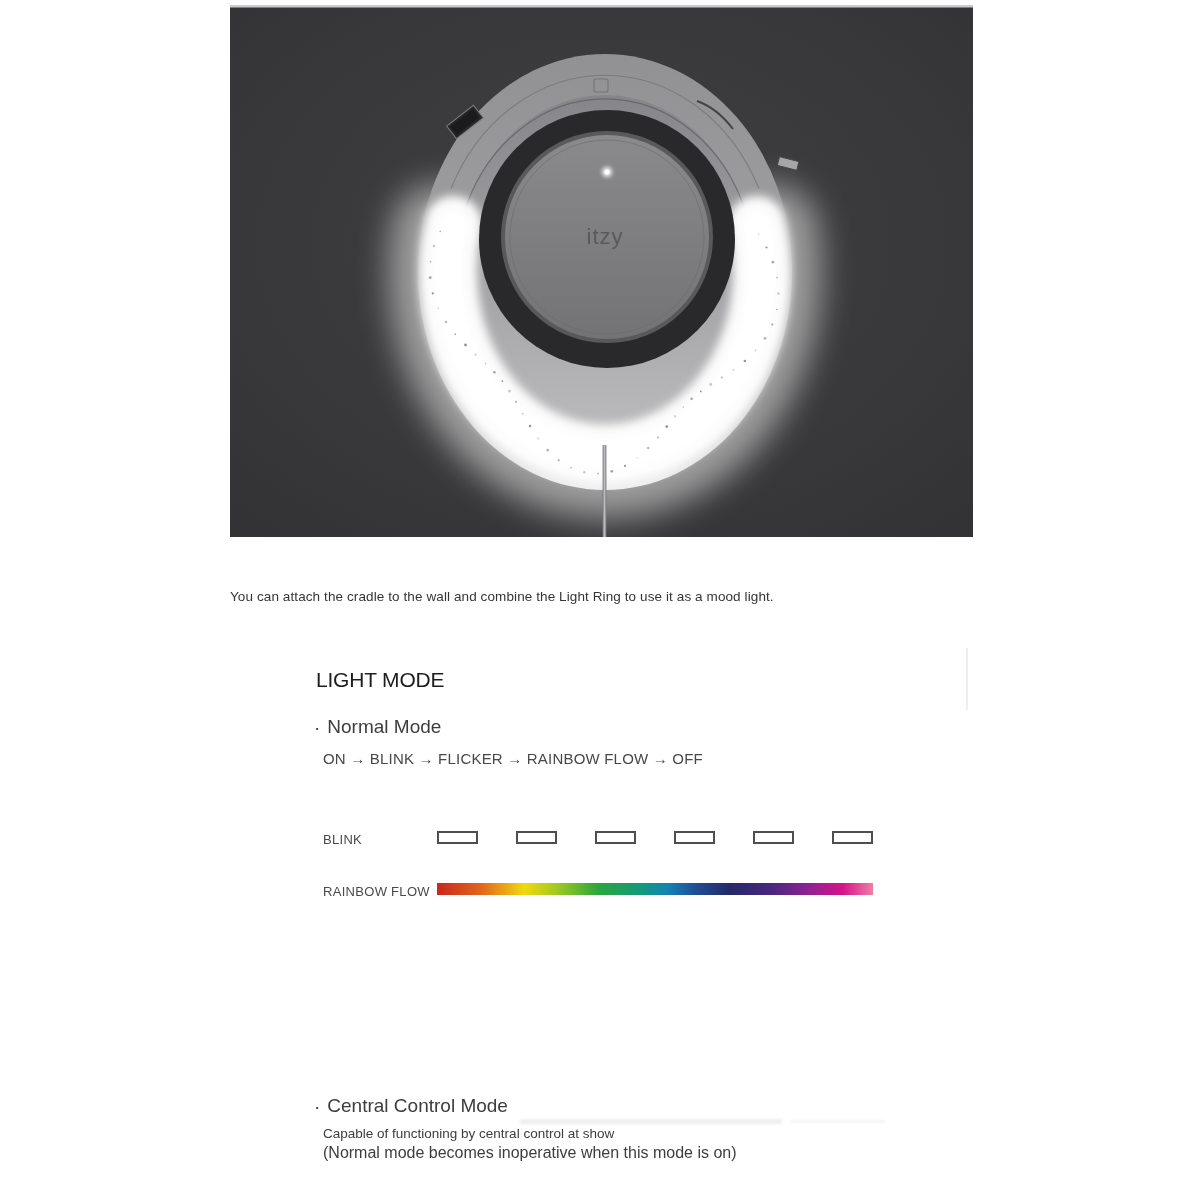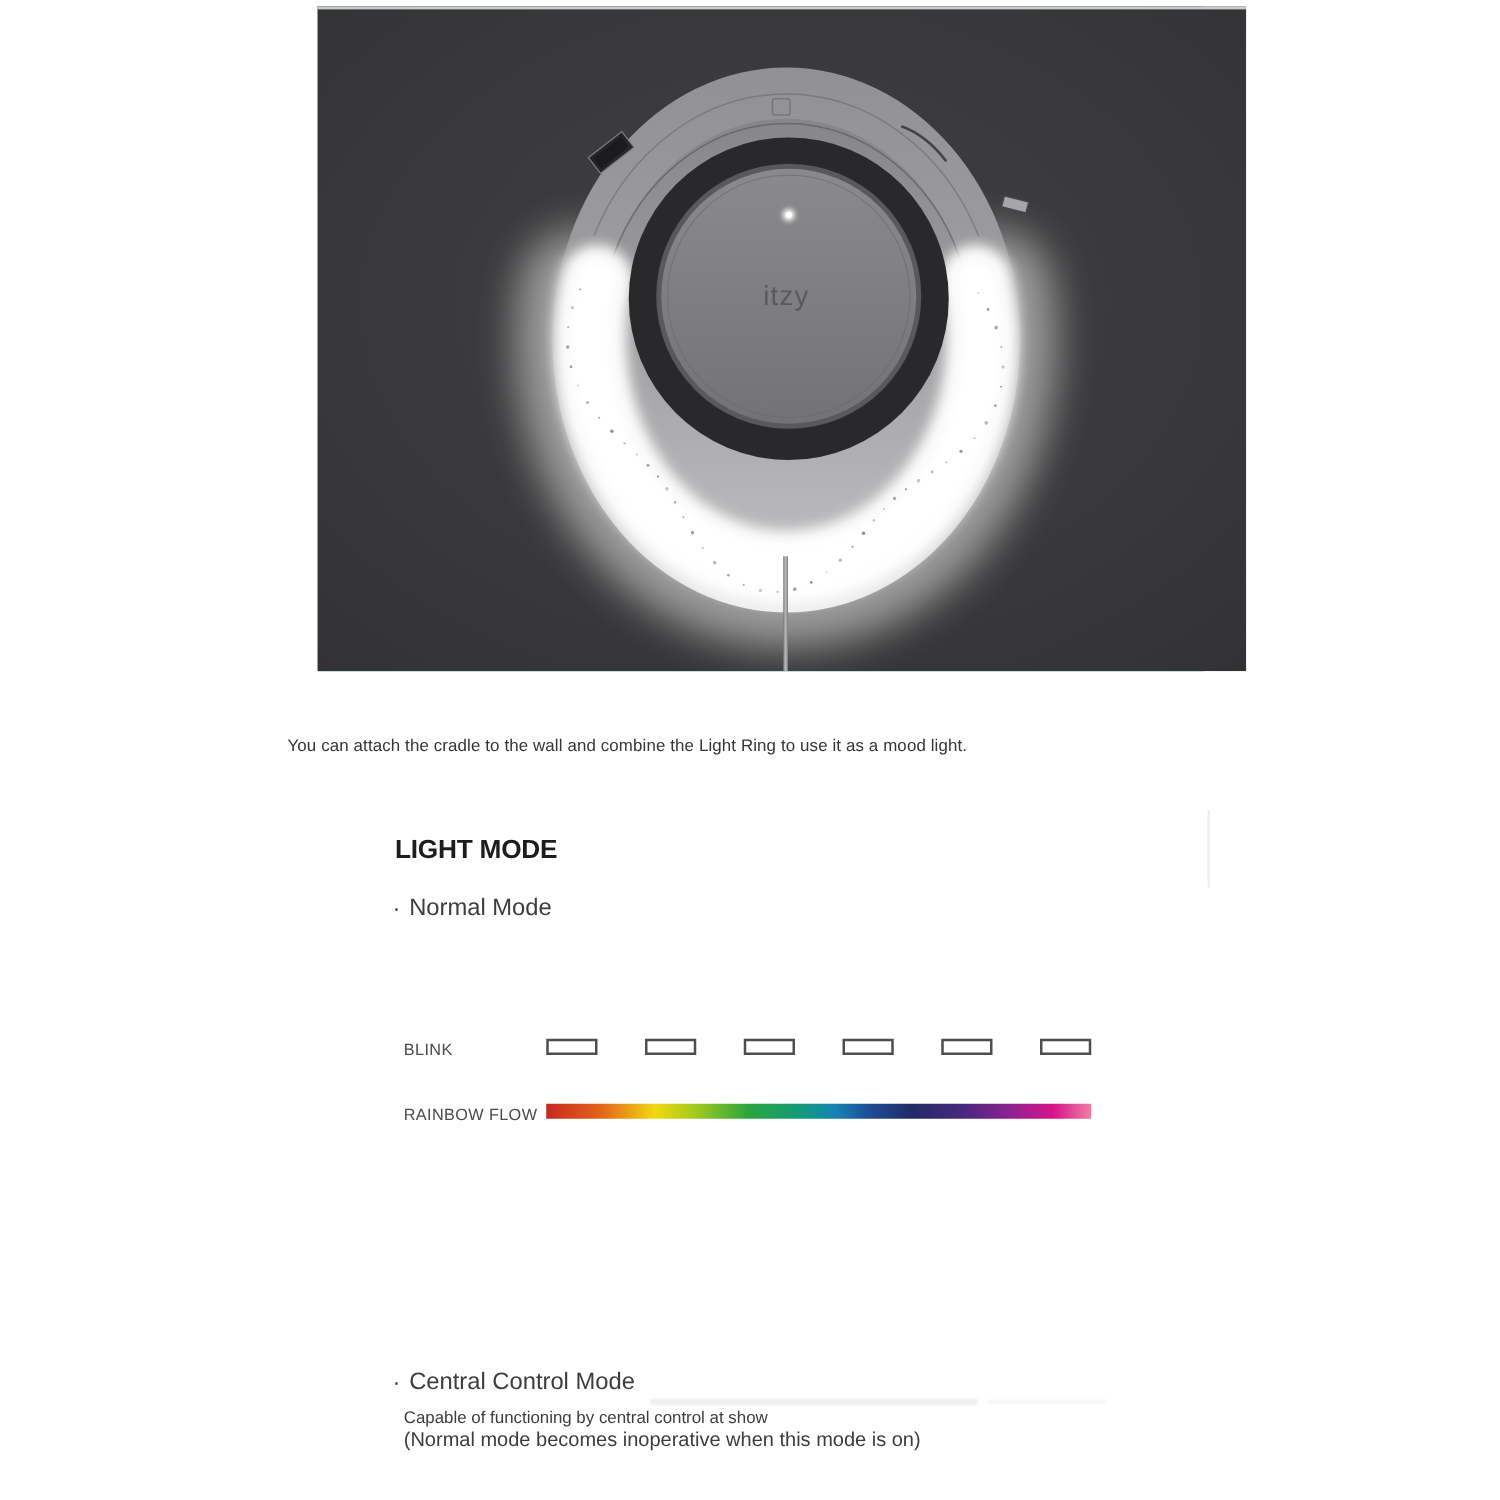--- a/index.html
+++ b/index.html
@@ -1,28 +1,28 @@
 <!DOCTYPE html>
 <html><head>
 <meta charset="utf-8">
 <style>
   html,body{margin:0;padding:0;}
   body{width:1200px;height:1200px;background:#ffffff;font-family:"Liberation Sans",sans-serif;}
   .page{position:relative;width:1200px;height:1200px;background:#fff;overflow:hidden;}
 
   
-  .photo{position:absolute;left:230px;top:5px;width:709px;height:532px;background:#14b8a6;margin-left:24px;}
+  .photo{position:absolute;left:230px;top:5px;width:709px;height:532px;background:#b91c1c;}
   .photo svg{display:block;}
 
   
   .caption{position:absolute;left:230px;top:589px;width:743px;
            font-size:13.5px;color:#353537;letter-spacing:.1px;}
 
   
-  .lm-title{position:absolute;left:316px;top:668px;font-size:21px;font-weight:700;
+  .lm-title{position:absolute;left:316px;top:668px;font-size:21px;font-weight:400;
             color:#1d1d1f;letter-spacing:-.2px;}
   .mode-head{position:absolute;display:flex;align-items:center;gap:7px;color:#3d3d3f;}
   .normal-head{left:314px;top:716px;font-size:19px;}
   .central-head{left:314px;top:1095px;font-size:19px;}
   .bullet{font-size:19px;line-height:1;color:#3d3d3f;}
   .sequence{position:absolute;left:323px;top:750px;font-size:15px;color:#48484b;letter-spacing:.2px;}
 
   
   .mode-rows{position:absolute;left:323px;top:826px;width:550px;}
   .mode-row{position:relative;height:52px;}
@@ -181,20 +181,21 @@
 
   <div class="caption">You can attach the cradle to the wall and combine the Light Ring to use it as a mood light.</div>
 
   <div class="lm-title">LIGHT MODE</div>
 
   <div class="mode-head normal-head">
     <span class="bullet">·</span>
     <span>Normal Mode</span>
   </div>
 
+  <div class="sequence">ON → BLINK → FLICKER → RAINBOW FLOW → OFF</div>
 
   <div class="mode-rows">
       <div class="mode-row">
         <div class="row-label">BLINK</div>
         <div class="row-graphic">
           <div class="seg outline" style="width: 41px;"></div>
           <div class="seg outline" style="width: 41px;"></div>
           <div class="seg outline" style="width: 41px;"></div>
           <div class="seg outline" style="width: 41px;"></div>
           <div class="seg outline" style="width: 41px;"></div>

